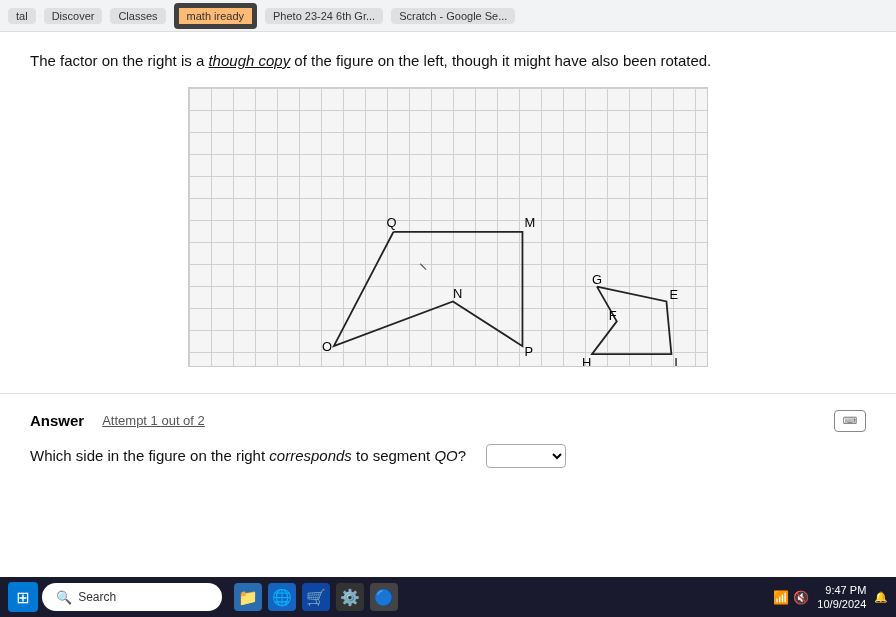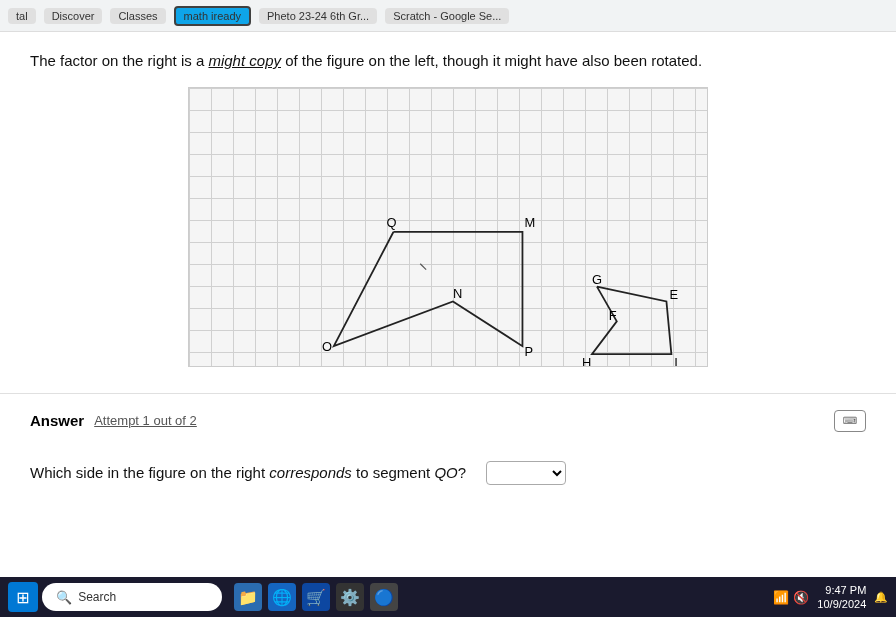--- a/index.html
+++ b/index.html
@@ -24,22 +24,22 @@
       font-size: 12px;
       color: #333;
     }
     .top-bar-item {
       padding: 2px 8px;
       background: #e0e0e0;
       border-radius: 4px;
       font-size: 11px;
     }
     .top-bar-item.active {
-      background: #0ea5e9;
-      border: 2px solid #404040;
+      background: #fdba74;
+      border: 5px solid #404040;
     }
 
     
     .main-content {
       padding: 18px 30px 10px 30px;
       background: #fff;
     }
 
     .intro-text {
       font-size: 15px;
@@ -84,22 +84,22 @@
 
     
     .answer-section {
       padding: 16px 30px 10px 30px;
       border-top: 1px solid #e0e0e0;
     }
 
     .answer-header {
       display: flex;
       align-items: center;
-      gap: 10px;
-      margin-bottom: 29px;
+      gap: 18px;
+      margin-bottom: 12px;
       justify-content: space-between;
     }
 
     .answer-label {
       font-weight: bold;
       font-size: 15px;
     }
 
     .attempt-text {
       font-size: 13px;
@@ -238,21 +238,21 @@
   <span class="top-bar-item">tal</span>
   <span class="top-bar-item">Discover</span>
   <span class="top-bar-item">Classes</span>
   <span class="top-bar-item active">math iready</span>
   <span class="top-bar-item">Pheto 23-24 6th Gr...</span>
   <span class="top-bar-item">Scratch - Google Se...</span>
 </div>
 
 <div class="main-content">
   <p class="intro-text">
-    <span>The factor on the right is a </span><em>might copy</em><span> of the figure on the left, though it might have also been rotated.</span>
+    <span>The factor on the right is a </span><em>though copy</em><span> of the figure on the left, though it might have also been rotated.</span>
   </p>
 
   <div class="figure-container">
     <svg class="figure-svg" viewBox="0 0 520 280">
 
       <polyline points="205,145 335,145 335,260 265,215 145,260 205,145" fill="none" stroke="#222" stroke-width="1.8"></polyline>
 
       <text x="198" y="140" font-size="13" font-family="Arial">Q</text>
       <text x="337" y="140" font-size="13" font-family="Arial">M</text>
       <text x="265" y="212" font-size="13" font-family="Arial">N</text>

